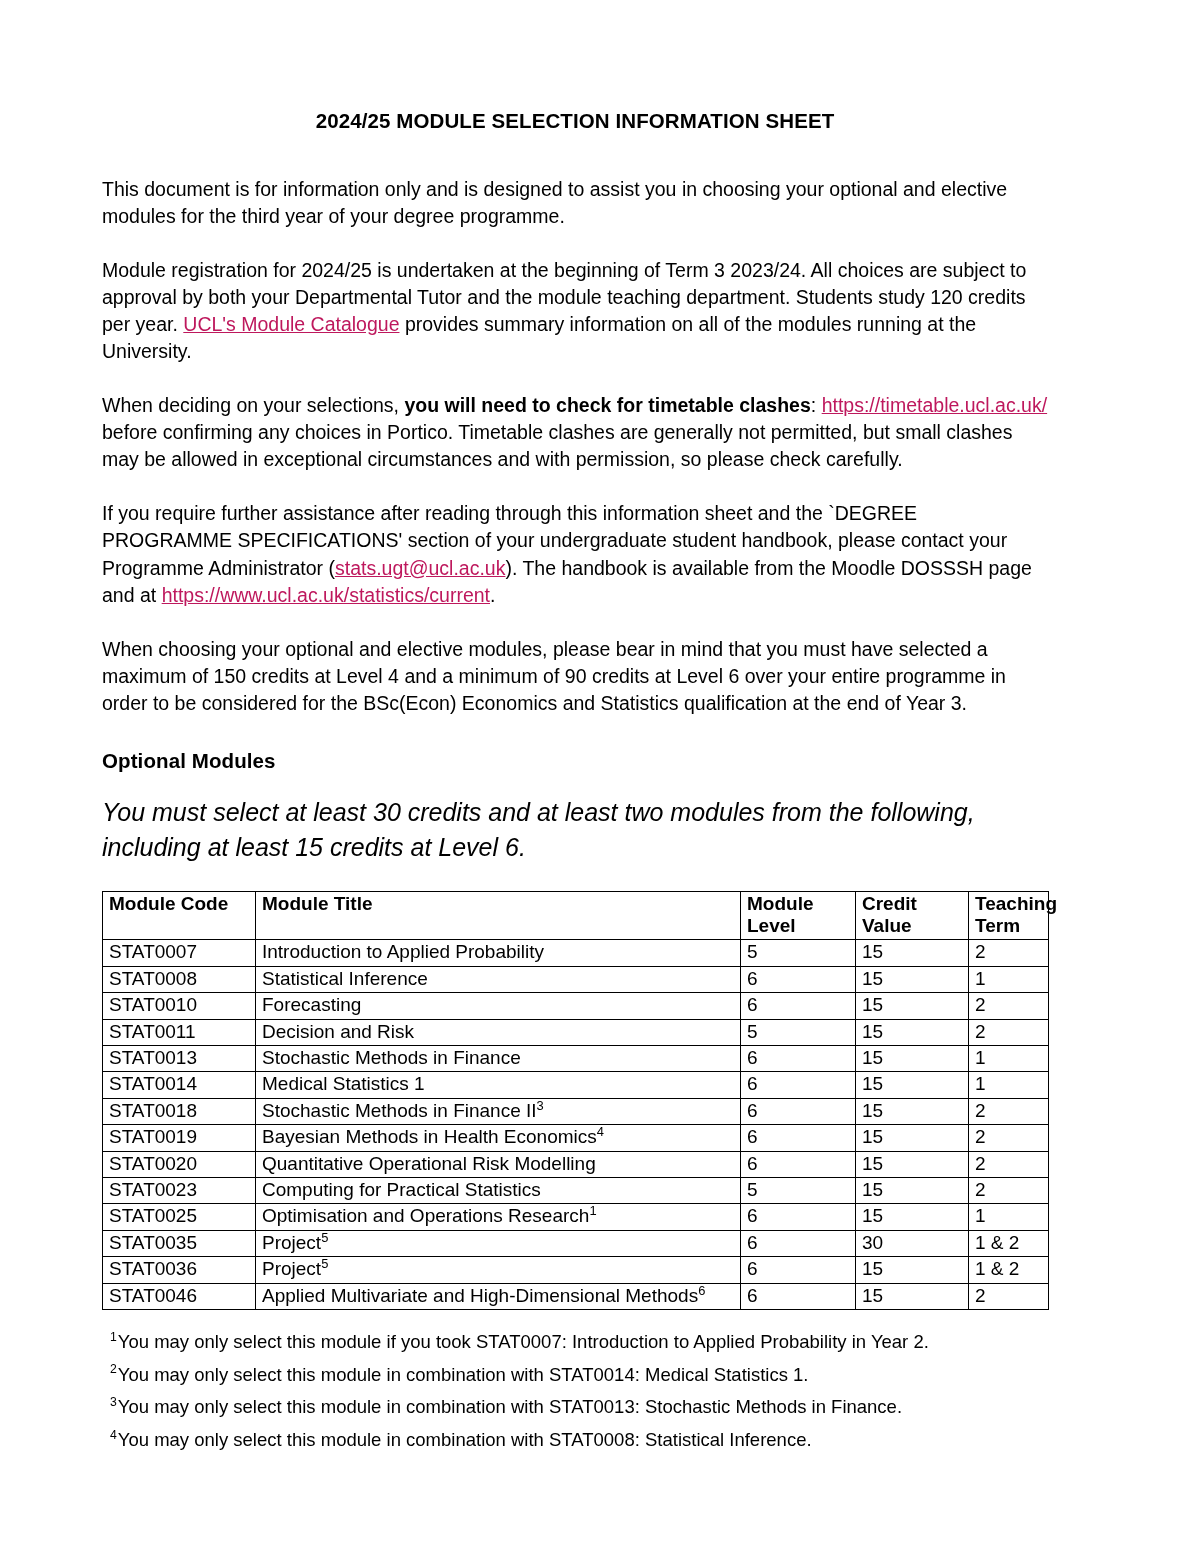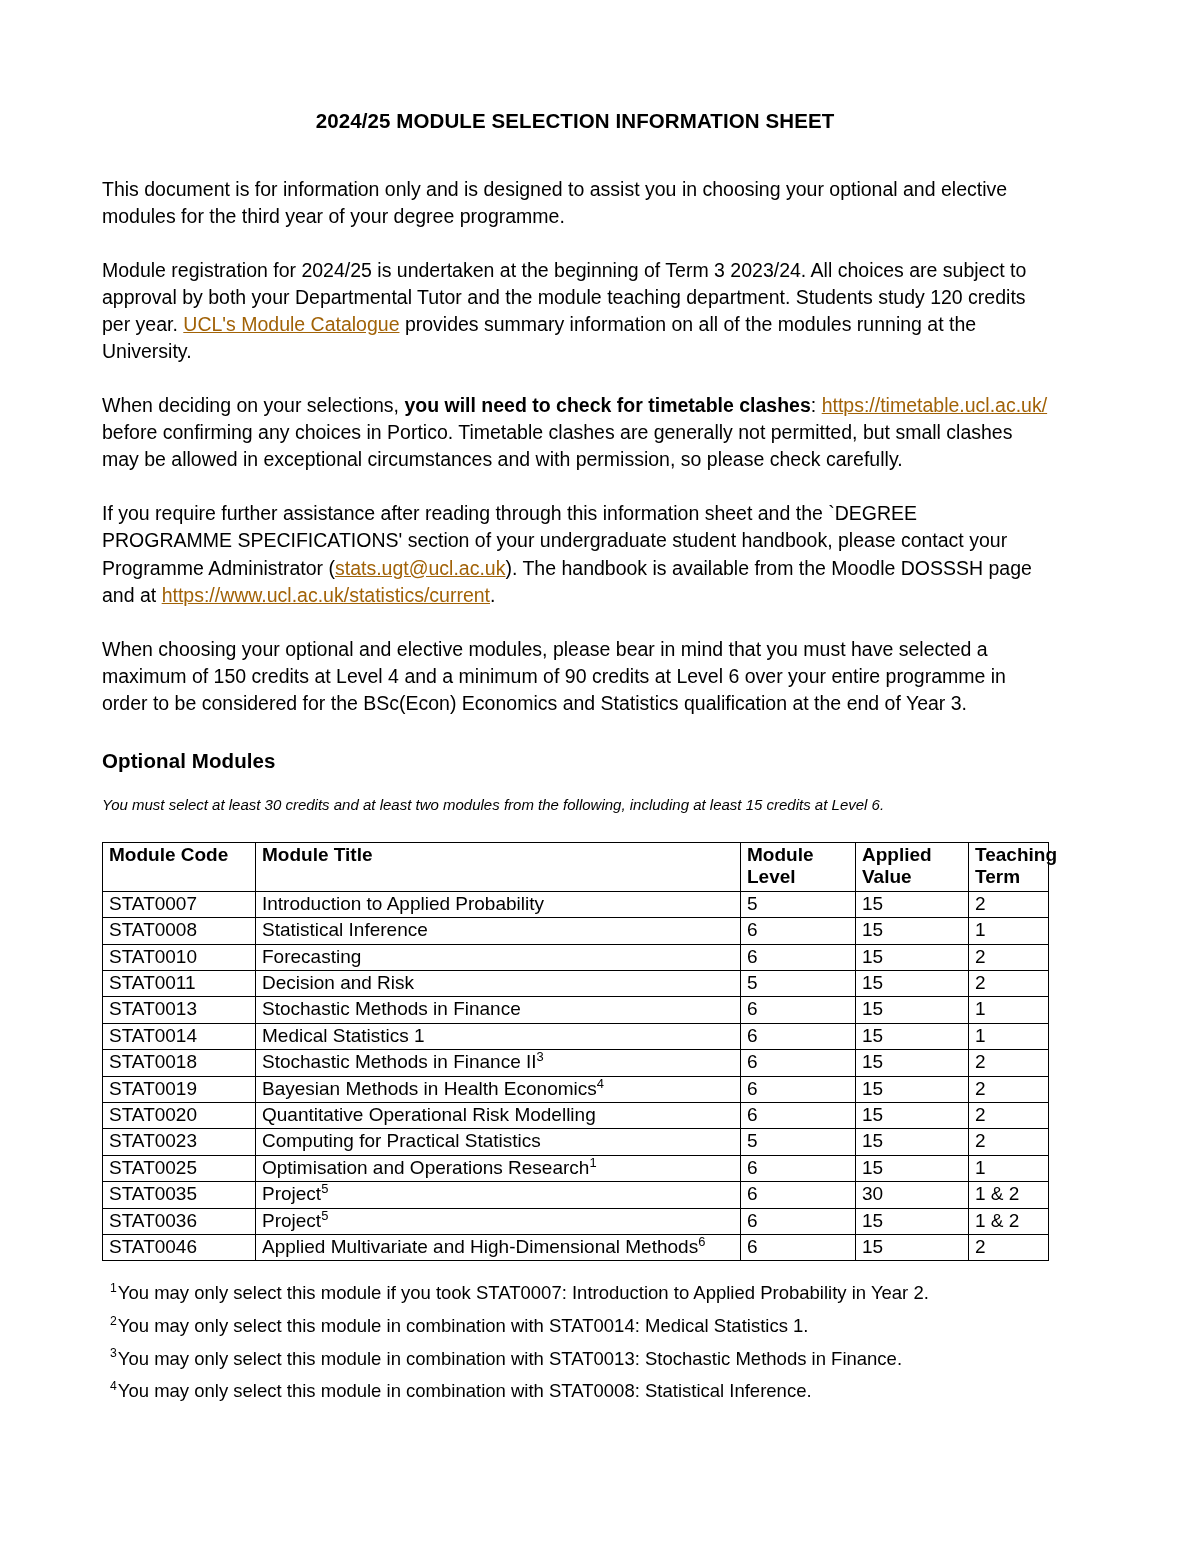--- a/index.html
+++ b/index.html
@@ -53,34 +53,34 @@
     line-height: 1.39;
     margin: 0;
     padding-top: 27px;
     text-align: left;
   }
   p.body-para.first {
     padding-top: 43px;
   }
 
   a.doclink {
-    color: #a16207;
+    color: #be185d;
   }
   .bold-inline { font-weight: bold; }
 
   h2.section-head {
     font-size: 20.5px;
     font-weight: bold;
     margin: 0;
     padding-top: 32px;
     letter-spacing: 0.1px;
   }
 
   p.italic-note {
-    font-size: 15px;
+    font-size: 25px;
     font-style: italic;
     line-height: 1.39;
     margin: 0;
     padding-top: 22px;
   }
 
   table.modules {
     border-collapse: collapse;
     table-layout: fixed;
     width: 946px;
@@ -171,21 +171,21 @@
           <col class="c-title">
           <col class="c-level">
           <col class="c-credit">
           <col class="c-term">
       </colgroup>
       <thead>
         <tr>
           <th>Module Code</th>
           <th>Module Title</th>
           <th>Module Level</th>
-          <th>Applied Value</th>
+          <th>Credit Value</th>
           <th>Teaching Term</th>
         </tr>
       </thead>
       <tbody id="modules-body">
           <tr>
             <td class="cell-code">STAT0007</td>
             <td class="cell-title"><span>Introduction to Applied Probability</span></td>
             <td>5</td>
             <td>15</td>
             <td>2</td>

